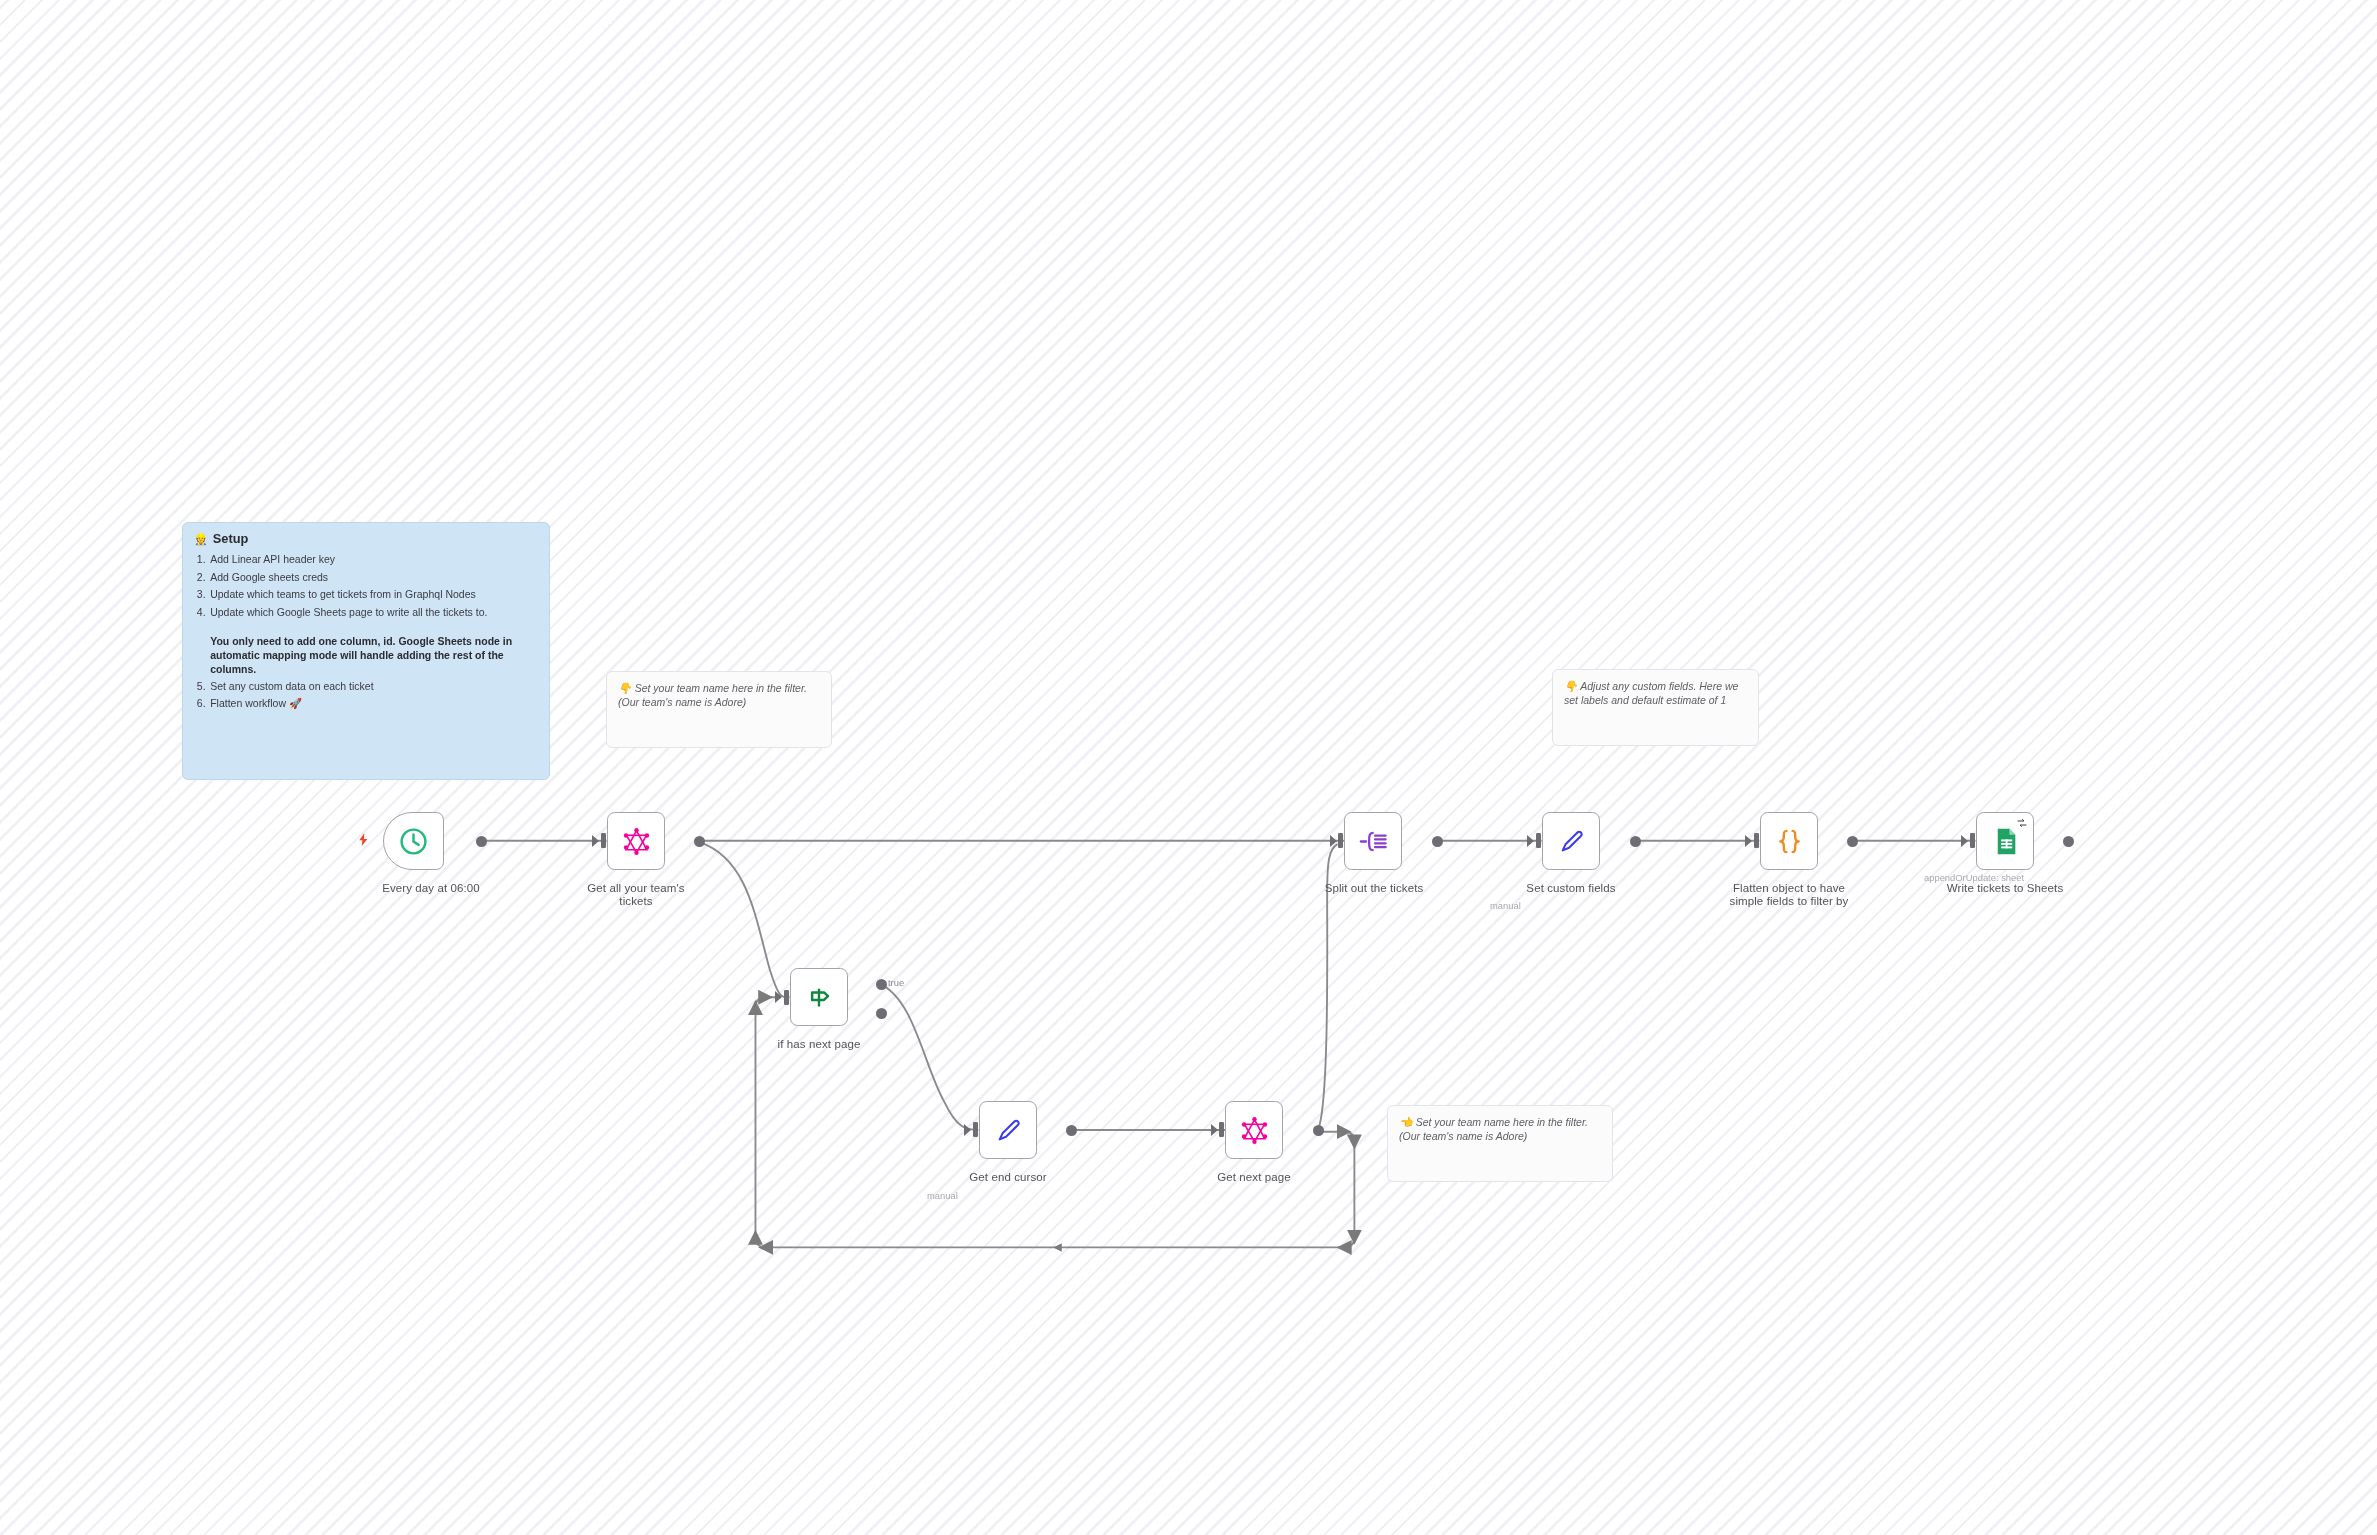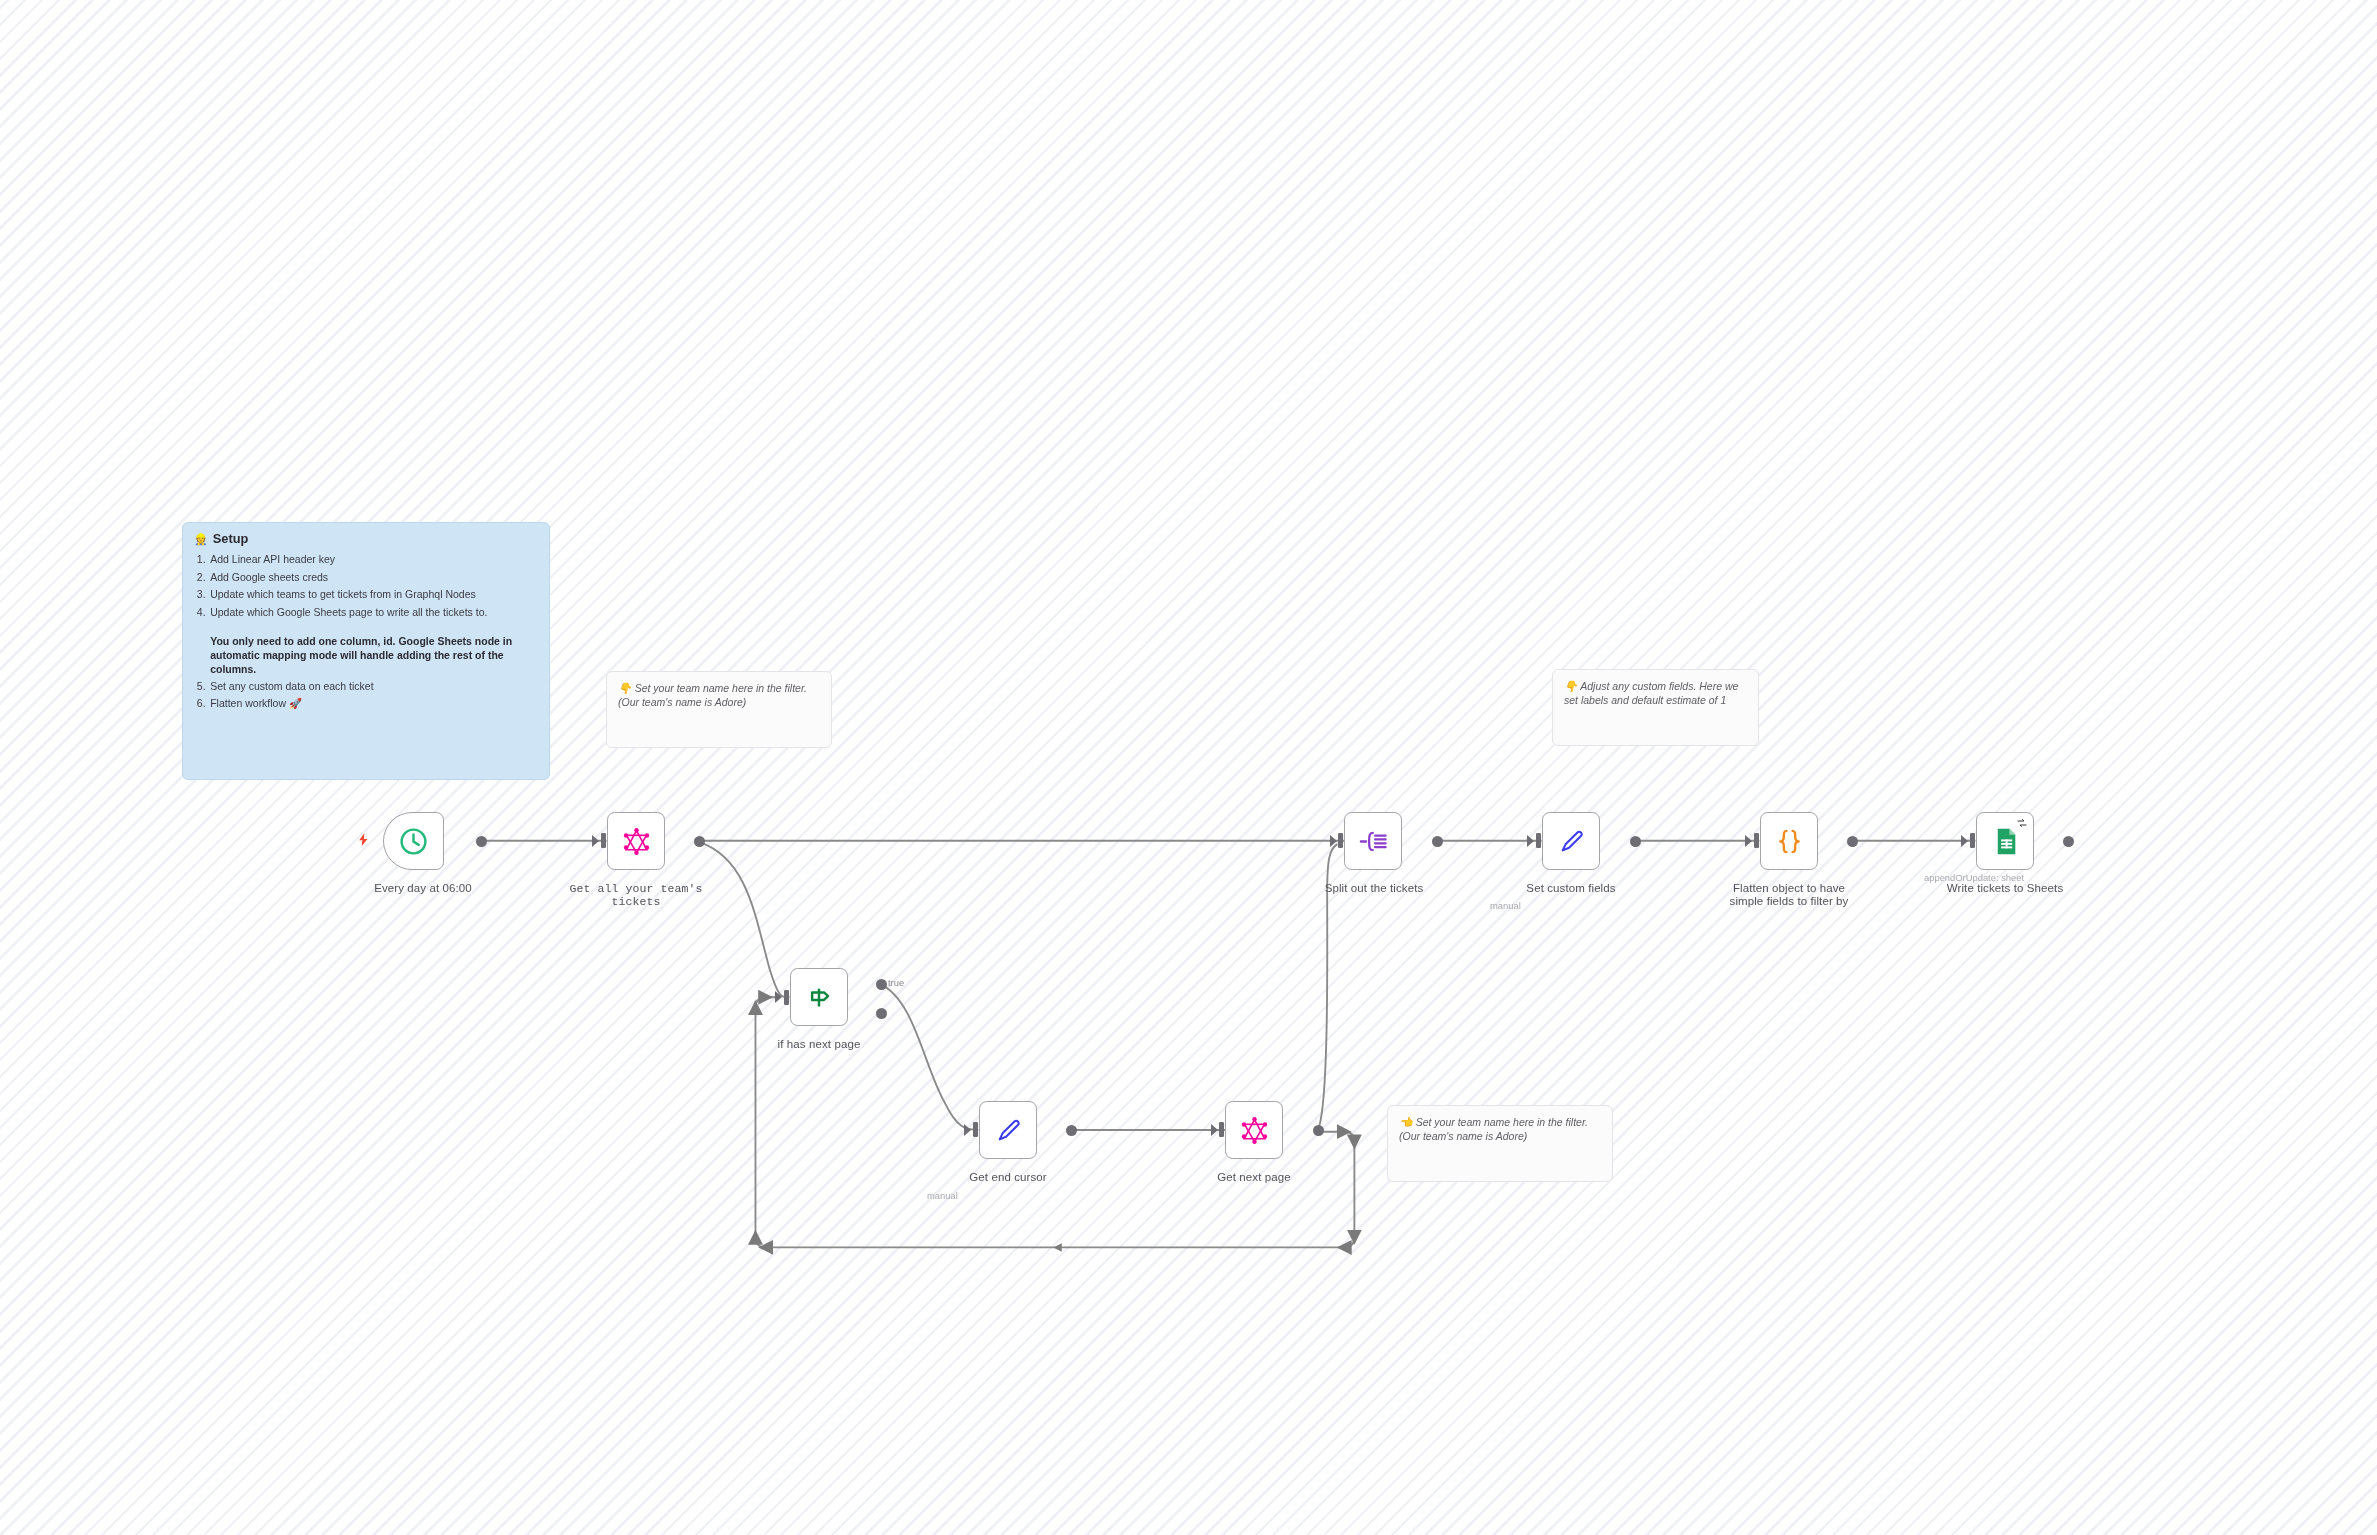--- a/index.html
+++ b/index.html
@@ -244,21 +244,21 @@
   <svg class="trigger-bolt" style="left:356px; top:832px;" viewBox="0 0 24 24">
     <path d="M13 2 L5 13 h5 l-1 9 L18 11 h-5.5 z" fill="#f0462d"></path>
   </svg>
   <div class="node trigger" style="left:383px; top:812px;">
     <svg class="glyph" viewBox="0 0 24 24">
       <circle cx="12" cy="12" r="9.2" fill="none" stroke="#21ba7a" stroke-width="1.9"></circle>
       <path d="M12 6.6 V12 l4 2.6" fill="none" stroke="#21ba7a" stroke-width="1.9" stroke-linecap="round"></path>
     </svg>
   </div>
   <div class="port-out" style="left:476px; top:836px;"></div>
-  <div class="node-caption" style="left:342px; top:882px;">Every day at 06:00</div>
+  <div class="node-caption" style="left:350px; top:882px;">Every day at 06:00</div>
 
   <div class="port-in-bar" style="left:601px; top:833px;"></div>
   <div class="port-in" style="left:592px; top:835px;"></div>
   <div class="node" style="left:607px; top:812px;">
     <svg class="glyph" viewBox="0 0 24 24">
       <g stroke="#f6009b" stroke-width="1.25" fill="none">
         <path d="M12 3.6 L20 18.4 L4 18.4 Z"></path>
         <path d="M4.3 7.2 L19.7 7.2"></path>
         <path d="M4.3 7.2 L12 20.6 L19.7 7.2"></path>
       </g>
@@ -266,21 +266,21 @@
         <circle cx="12" cy="3.3" r="1.7"></circle>
         <circle cx="20.1" cy="7.4" r="1.7"></circle>
         <circle cx="20.1" cy="16.6" r="1.7"></circle>
         <circle cx="12" cy="20.7" r="1.7"></circle>
         <circle cx="3.9" cy="16.6" r="1.7"></circle>
         <circle cx="3.9" cy="7.4" r="1.7"></circle>
       </g>
     </svg>
   </div>
   <div class="port-out" style="left:694px; top:836px;"></div>
-  <div class="node-caption" style="left:555px; top:882px;font-family:Liberation Mono, monospace;">Get all your team's
+  <div class="node-caption" style="left:555px; top:882px;">Get all your team's
 tickets</div>
 
   <div class="port-in-bar" style="left:784px; top:990px;"></div>
   <div class="port-in" style="left:775px; top:991px;"></div>
   <div class="node" style="left:790px; top:968px;">
     <svg class="glyph" viewBox="0 0 24 24">
       <g stroke="#10873f" stroke-width="1.9" fill="none" stroke-linejoin="round">
         <path d="M11.6 5.2 V19"></path>
         <path d="M6.3 8.1 H15.5 L18.6 11 L15.5 13.9 H6.3 Z"></path>
       </g>

